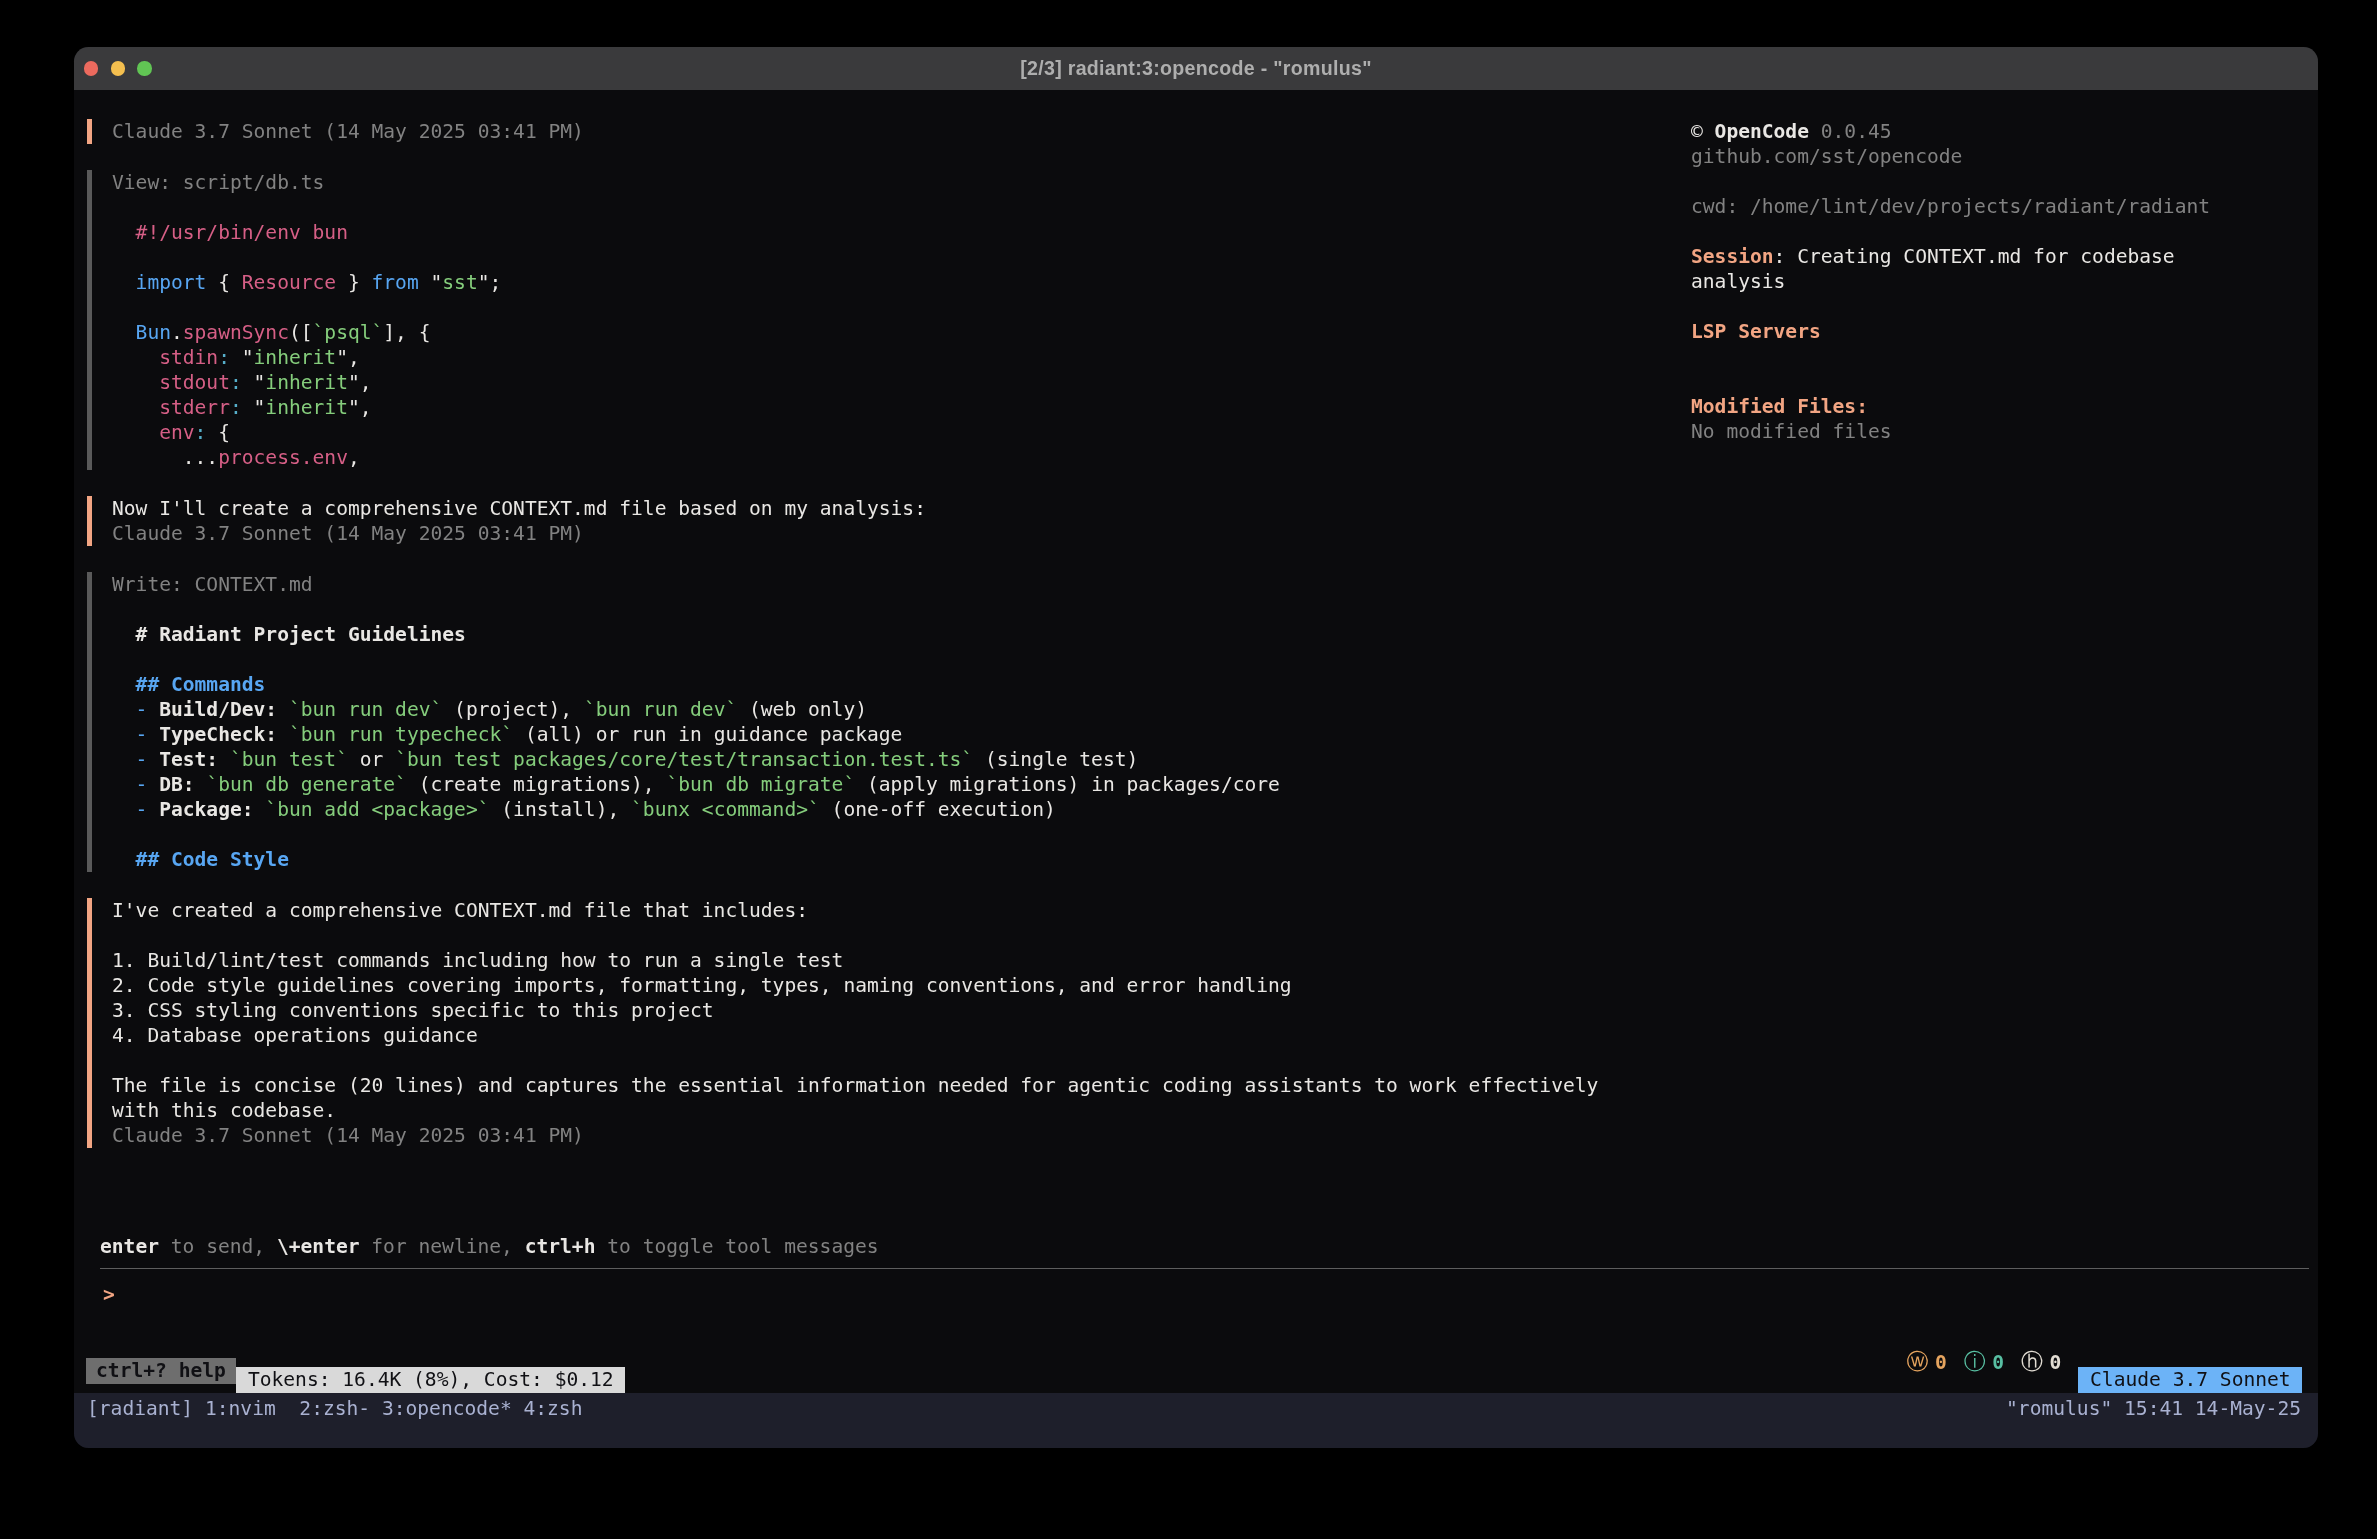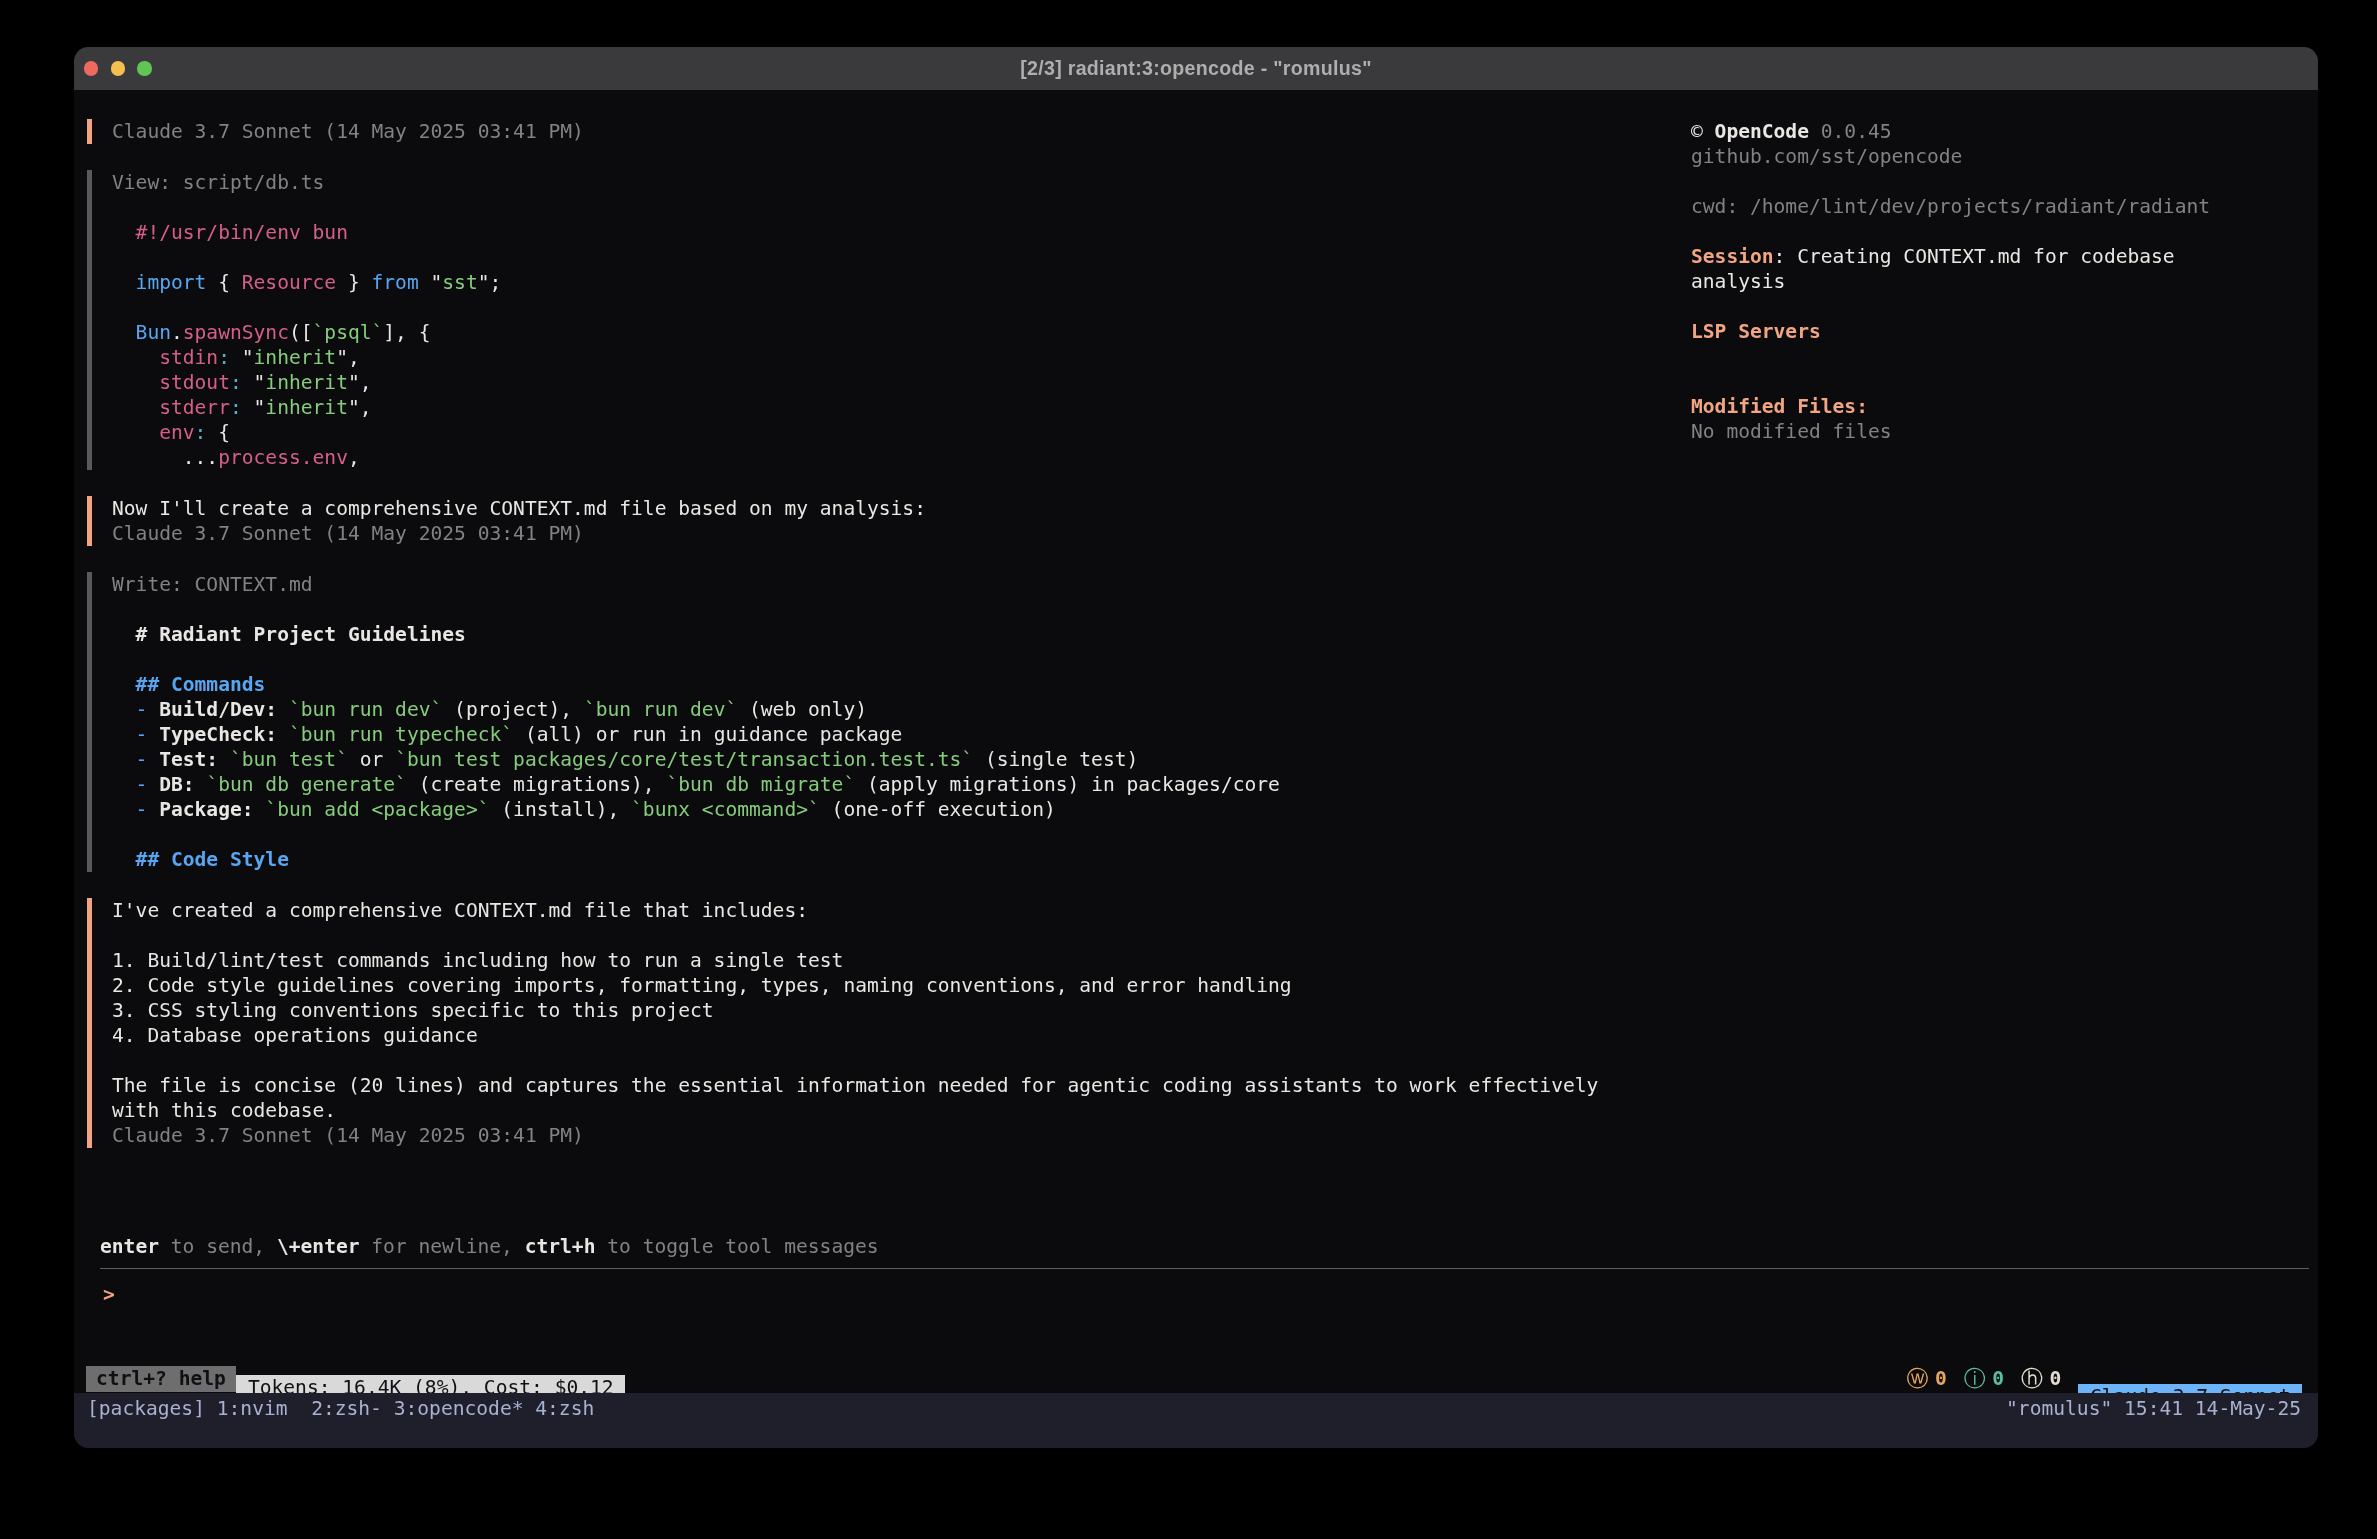--- a/index.html
+++ b/index.html
@@ -59,21 +59,21 @@
   .chat{position:absolute;left:13px;top:29px;width:1579px;}
   .block{margin-bottom:26px;padding-left:20px;border-left:5.2px solid var(--bar-gray);}
   .block.message{border-left-color:var(--accent);}
 
   .hint{margin-left:22px;margin-top:25px;}
   .separator{margin-left:22px;margin-top:9px;width:2209px;height:1.3px;background:var(--sep);}
   .prompt-row{margin-left:25px;margin-top:13px;}
 
   
   .statusbar{position:absolute;left:0;bottom:55px;width:100%;height:29px;
-             display:flex;align-items:center;justify-content:space-between;
+             display:flex;align-items:flex-end;justify-content:space-between;
              padding:0 15.7px 0 11.7px;}
   .status-left{display:flex;align-items:center;}
   .badge{font-size:19.6px;line-height:26px;height:26px;color:var(--badge-dark);}
   .badge.help{background:var(--help-bg);padding:0 10.4px;font-weight:bold;}
   .badge.tokens{background:var(--tokens-bg);padding:0 11.7px;margin-top:18px;}
   .status-right{display:flex;align-items:center;gap:17px;}
   .counts{display:flex;align-items:center;gap:17px;font-size:19.6px;}
   .count{display:flex;align-items:center;gap:6.5px;font-weight:bold;}
   .count .glyph{font-size:22px;font-weight:normal;}
   .count.orange{color:var(--cnt-orange);}
@@ -201,19 +201,19 @@
             <span class="count cream">
               <span class="glyph">ⓗ</span>
               <span>0</span>
             </span>
           </div>
         <span class="badge model">Claude 3.7 Sonnet</span>
       </div>
     </div>
 
     <div class="tmux">
-      <div class="line">[packages] 1:nvim  2:zsh- 3:opencode* 4:zsh</div>
+      <div class="line">[radiant] 1:nvim  2:zsh- 3:opencode* 4:zsh</div>
       <div class="line">"romulus" 15:41 14-May-25</div>
     </div>
 
   </div>
 </div>
 
 
 </body></html>

